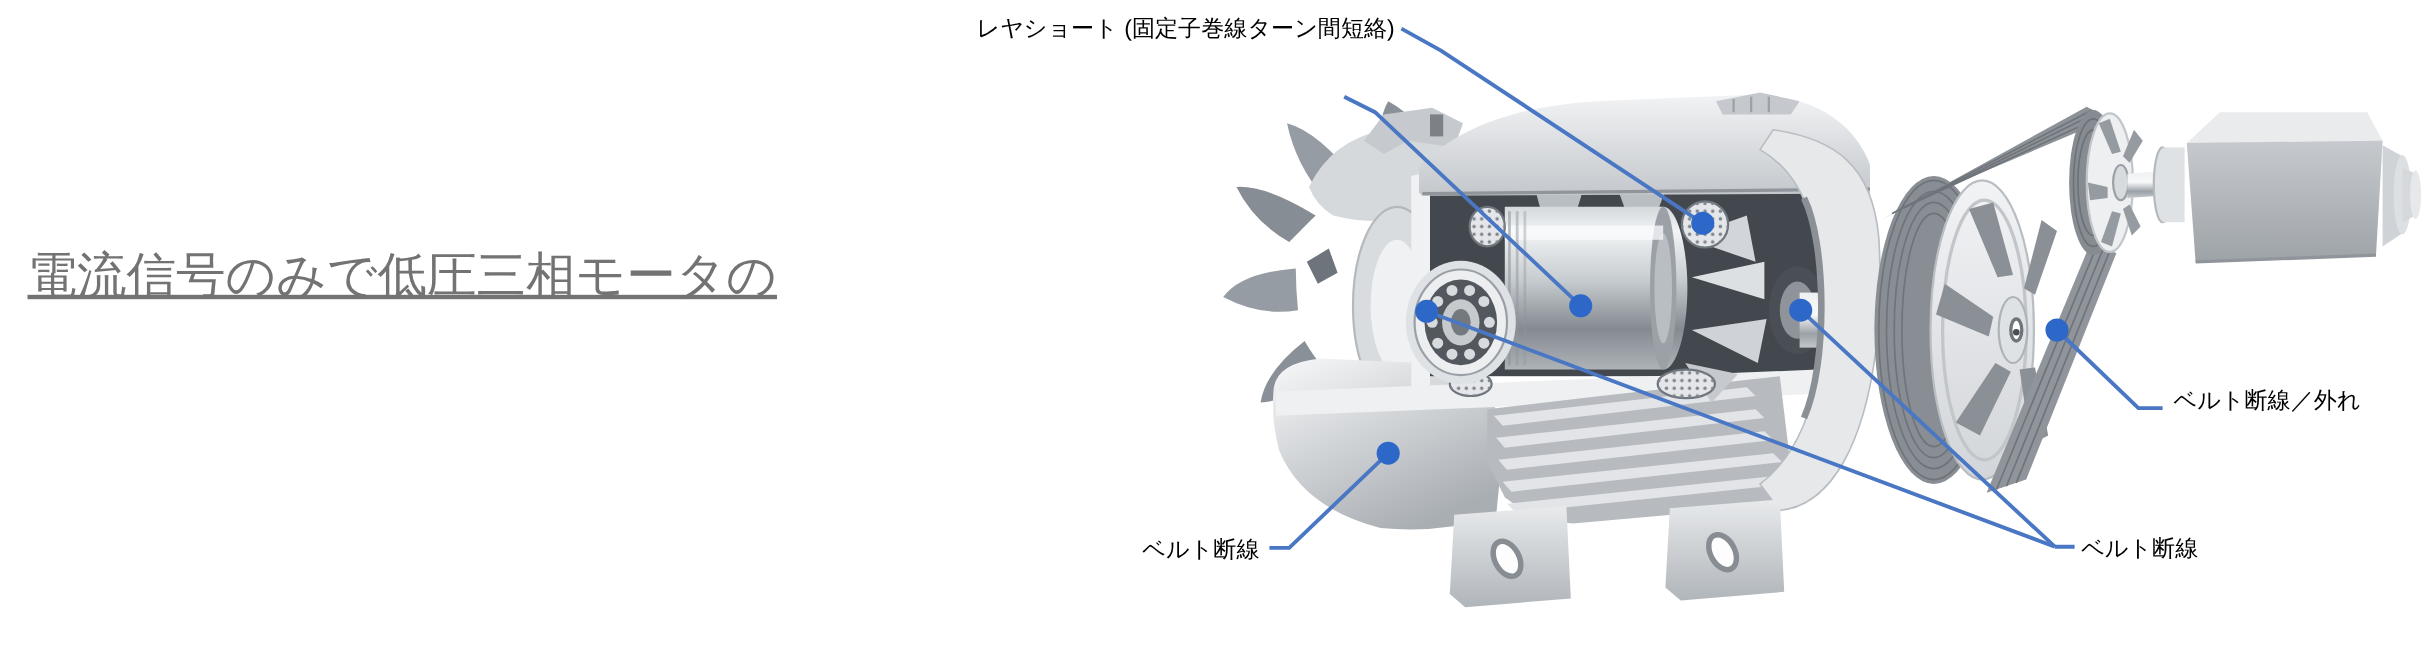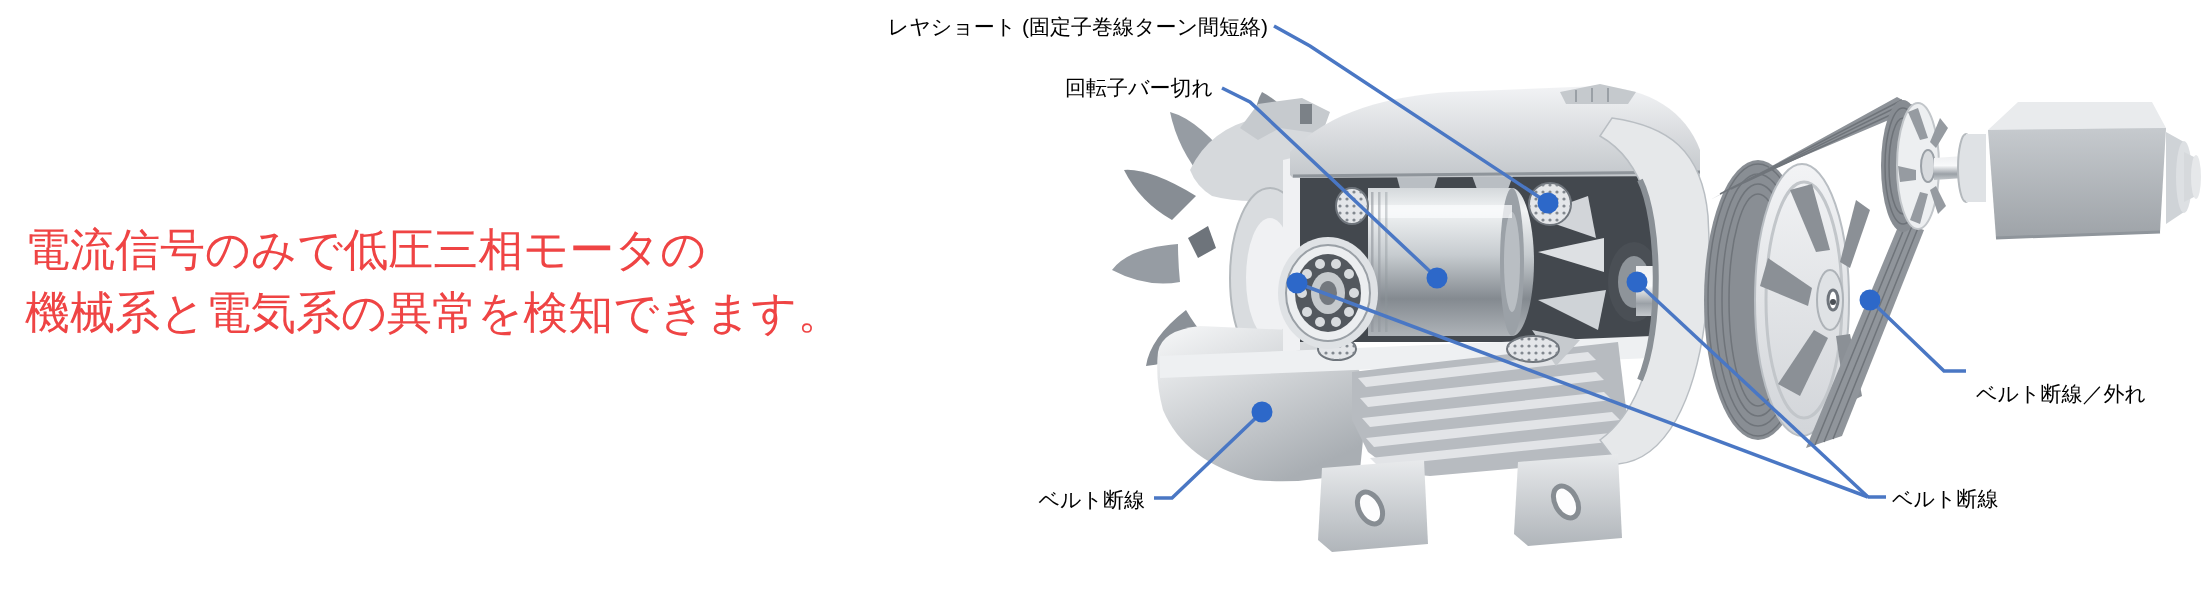--- a/index.html
+++ b/index.html
@@ -2,40 +2,39 @@
 <html><head>
 <meta charset="utf-8">
 <style>
   html,body{margin:0;padding:0;background:#fff;}
   .stage{
     position:relative;width:2212px;height:593px;background:#ffffff;overflow:hidden;
     font-family:"Liberation Sans","DejaVu Sans",sans-serif;
   }
   .intro{
     position:absolute;left:25px;top:218px;
-    font-size:45px;line-height:63px;color:#ef4444;white-space:nowrap;letter-spacing:0;
+    font-size:45px;line-height:63px;color:#737373;white-space:nowrap;letter-spacing:0;text-decoration:underline;
   }
   .illustration{position:absolute;left:0;top:0;width:2212px;height:593px;}
   .callout{
     position:absolute;font-size:21px;line-height:34px;color:#000;white-space:nowrap;
   }
   .cl-layer{top:10px;right:944px;}
   .cl-rotor{top:71px;right:999px;}
-  .cl-belt{top:377px;left:1976px;}
+  .cl-belt{top:348px;left:1976px;}
   .cl-bearing{top:482px;left:1892px;}
   .cl-vib{top:483px;right:1067px;}
 </style>
 </head>
 <body>
 
 <div class="stage">
 
   <div class="intro">
     <div>電流信号のみで低圧三相モータの</div>
-    <div>機械系と電気系の異常を検知できます。</div>
   </div>
 
   <svg class="illustration" viewBox="0 0 2212 593" xmlns="http://www.w3.org/2000/svg">
     <defs>
       <linearGradient id="gCover" x1="0" y1="0" x2="0" y2="1">
         <stop offset="0" stop-color="#f2f3f5"></stop>
           <stop offset="1" stop-color="#c3c7cb"></stop>
       </linearGradient>
       <linearGradient id="gRotor" x1="0" y1="0" x2="0" y2="1">
         <stop offset="0" stop-color="#d4d8db"></stop>
@@ -260,18 +259,17 @@
       <circle cx="1548" cy="203" r="10.5"></circle>
       <circle cx="1437" cy="278" r="10.5"></circle>
       <circle cx="1297" cy="283" r="10.5"></circle>
       <circle cx="1637" cy="282" r="10.5"></circle>
       <circle cx="1870" cy="300" r="10.5"></circle>
       <circle cx="1262" cy="412" r="10.5"></circle>
     </g>
   </svg>
 
   <div class="callout cl-layer">レヤショート (固定子巻線ターン間短絡)</div>
-  <div class="callout cl-rotor">回転子バー切れ</div>
   <div class="callout cl-belt">ベルト断線／外れ</div>
   <div class="callout cl-bearing">ベルト断線</div>
   <div class="callout cl-vib">ベルト断線</div>
 
 </div>
 
 </body></html>

